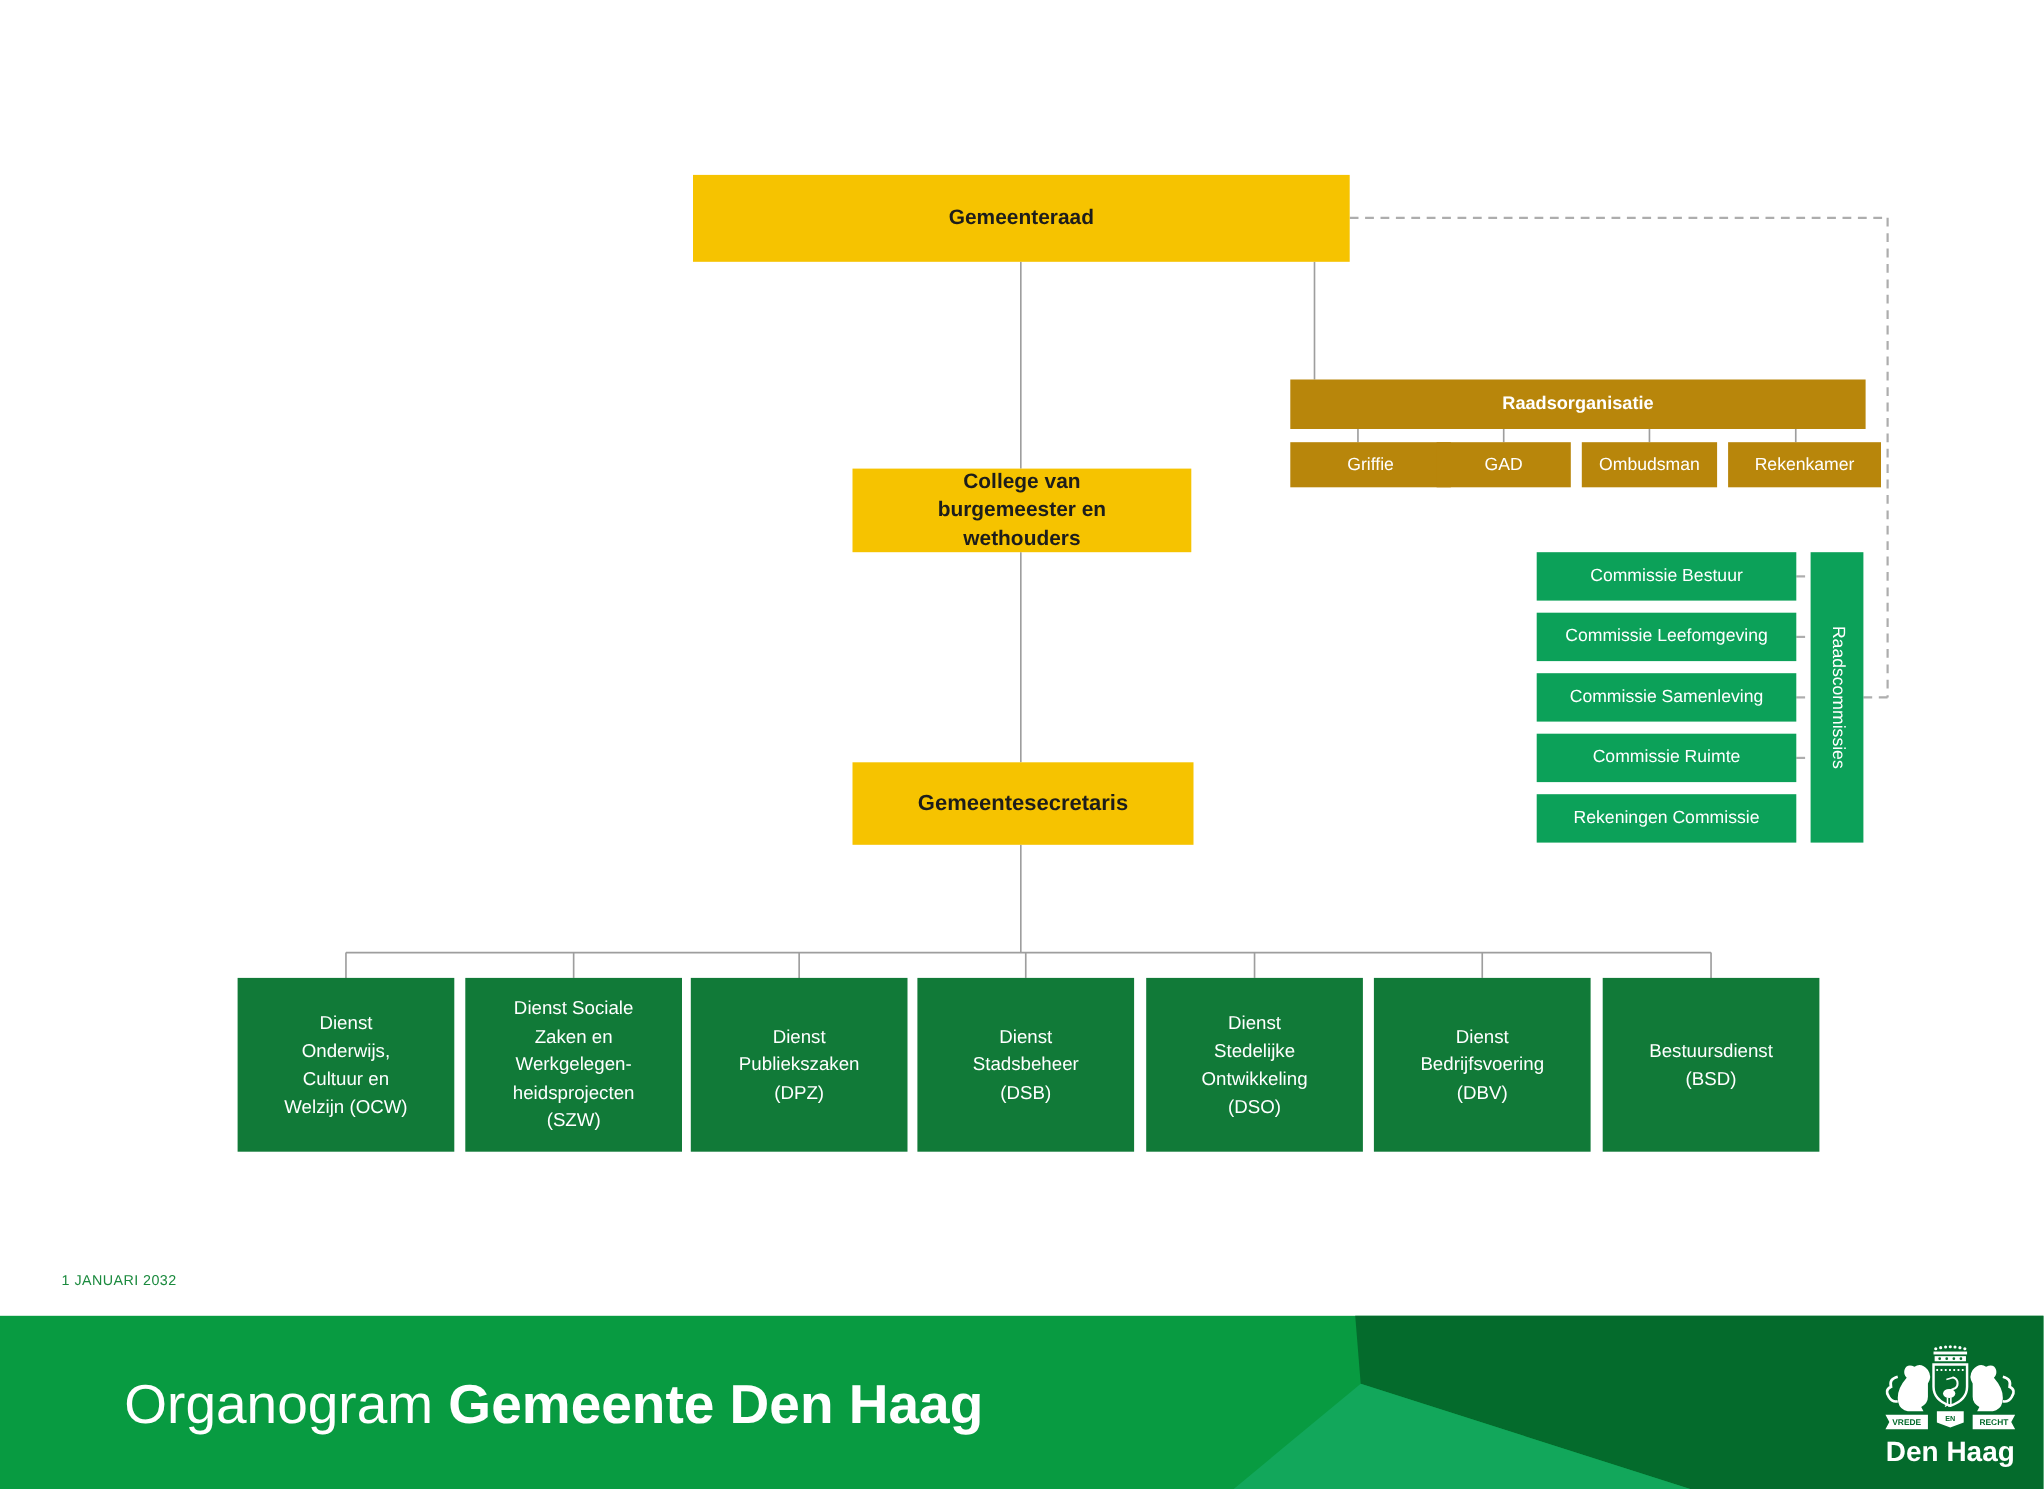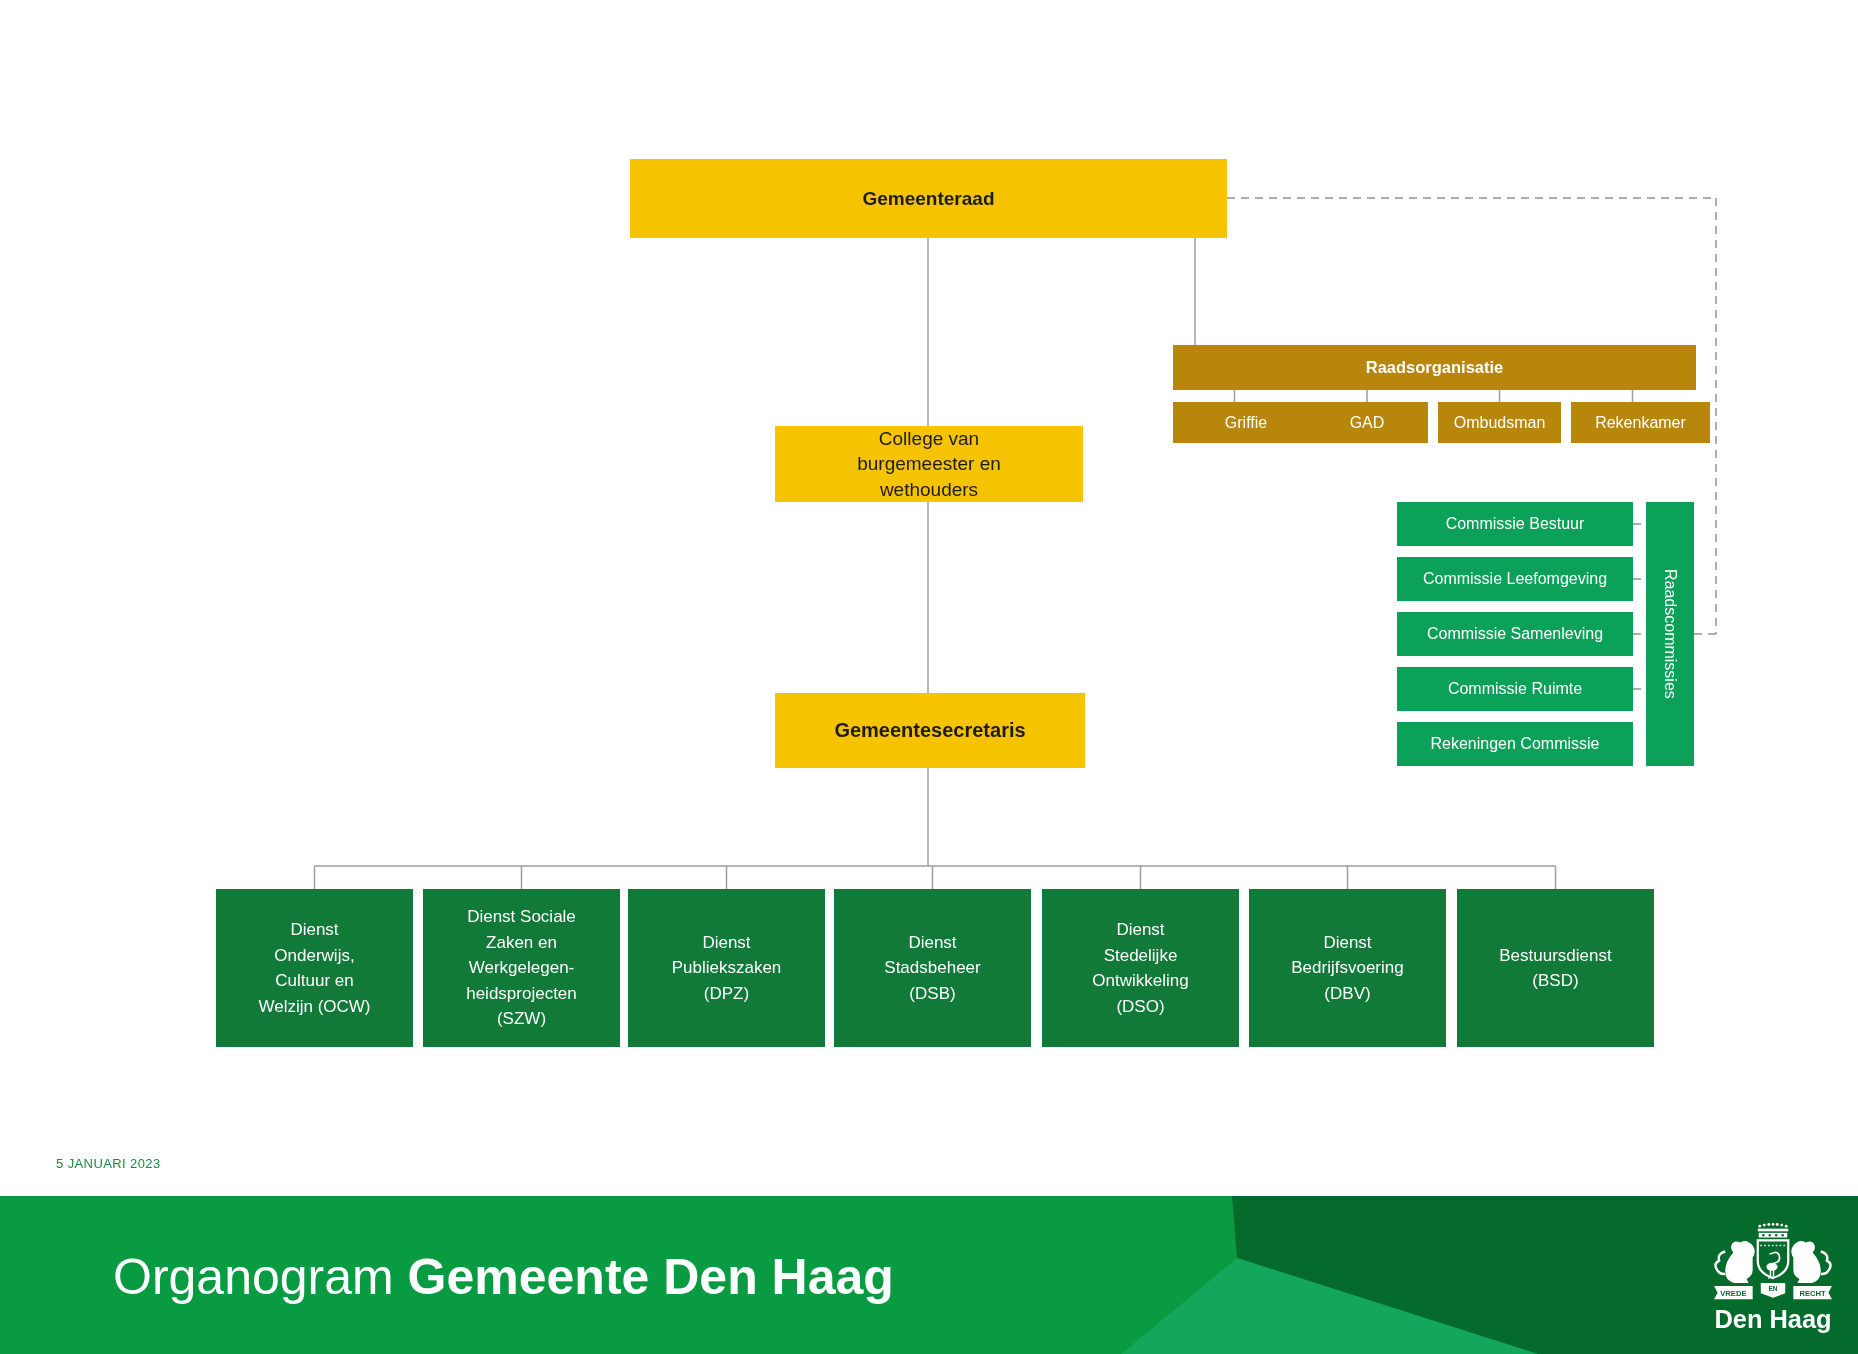--- a/index.html
+++ b/index.html
@@ -7,21 +7,21 @@
     position:relative;width:1858px;height:1354px;background:#ffffff;overflow:hidden;
     font-family:"Liberation Sans","DejaVu Sans",sans-serif;
   }
   .box{position:absolute;display:flex;align-items:center;justify-content:center;text-align:center;box-sizing:border-box;}
   .yellow{background:#F6C300;color:#1d1d1b;}
   .gold{background:#B8860B;color:#ffffff;}
   .green{background:#0CA159;color:#ffffff;}
   .dgreen{background:#117A38;color:#ffffff;}
 
   .b-gemeenteraad{left:630px;top:159px;width:597px;height:79px;font-size:19px;font-weight:600;}
-  .b-college{left:775px;top:426px;width:308px;height:76px;font-size:19px;font-weight:400;line-height:1.35;}
+  .b-college{left:775px;top:426px;width:308px;height:76px;font-size:19px;font-weight:700;line-height:1.35;}
   .b-college span{display:inline-block;max-width:215px;}
   .b-secretaris{left:775px;top:693px;width:310px;height:75px;font-size:20px;font-weight:600;text-align:right;}
   .b-raadsorg{left:1173px;top:345px;width:523px;height:45px;font-size:16.5px;font-weight:700;}
   .raads-child{top:402px;height:41px;font-size:16px;font-weight:400;}
   .c-griffie{left:1173px;width:146px;text-align:center;}
   .c-gad{left:1306px;width:122px;}
   .c-ombudsman{left:1438px;width:123px;}
   .c-rekenkamer{left:1571px;width:139px;}
   .commissie{left:1397px;width:236px;height:44px;font-size:16px;font-weight:400;}
   .cm-0{top:502px;} .cm-1{top:557px;} .cm-2{top:612px;} .cm-3{top:667px;} .cm-4{top:722px;}
@@ -138,21 +138,21 @@
   <div class="box dgreen dienst d-4">
     <span>Dienst Stedelijke Ontwikkeling (DSO)</span>
   </div>
   <div class="box dgreen dienst d-5">
     <span>Dienst Bedrijfsvoering (DBV)</span>
   </div>
   <div class="box dgreen dienst d-6">
     <span>Bestuursdienst (BSD)</span>
   </div>
 
-  <div class="date-label">5 JANUARI 2023</div>
+  <div class="date-label">1 JANUARI 2032</div>
 
   <svg class="footer-svg" viewBox="0 0 1858 158" preserveAspectRatio="none">
     <rect x="0" y="0" width="1858" height="158" fill="#089B41"></rect>
     <polygon points="1232,0 1858,0 1858,158 1538,158 1237,62" fill="#046B2C"></polygon>
     <polygon points="1237,62 1538,158 1121,158" fill="#12A75B"></polygon>
   </svg>
 
   <div class="footer-title"><span>Organogram </span><b>Gemeente Den Haag</b></div>
 
   <svg class="logo" viewBox="0 0 120 114">

